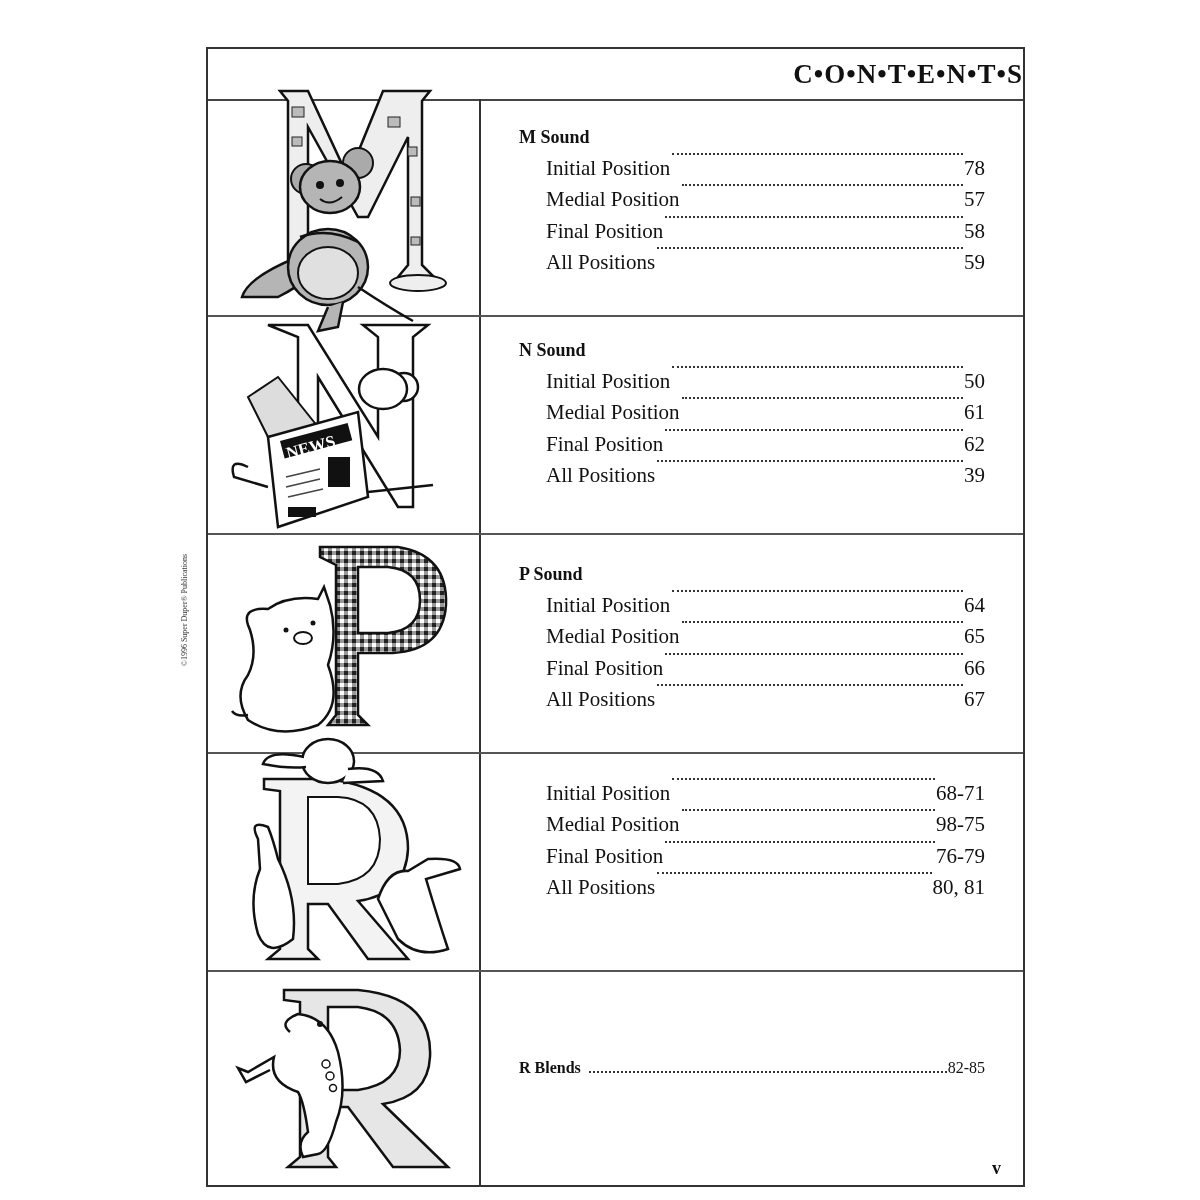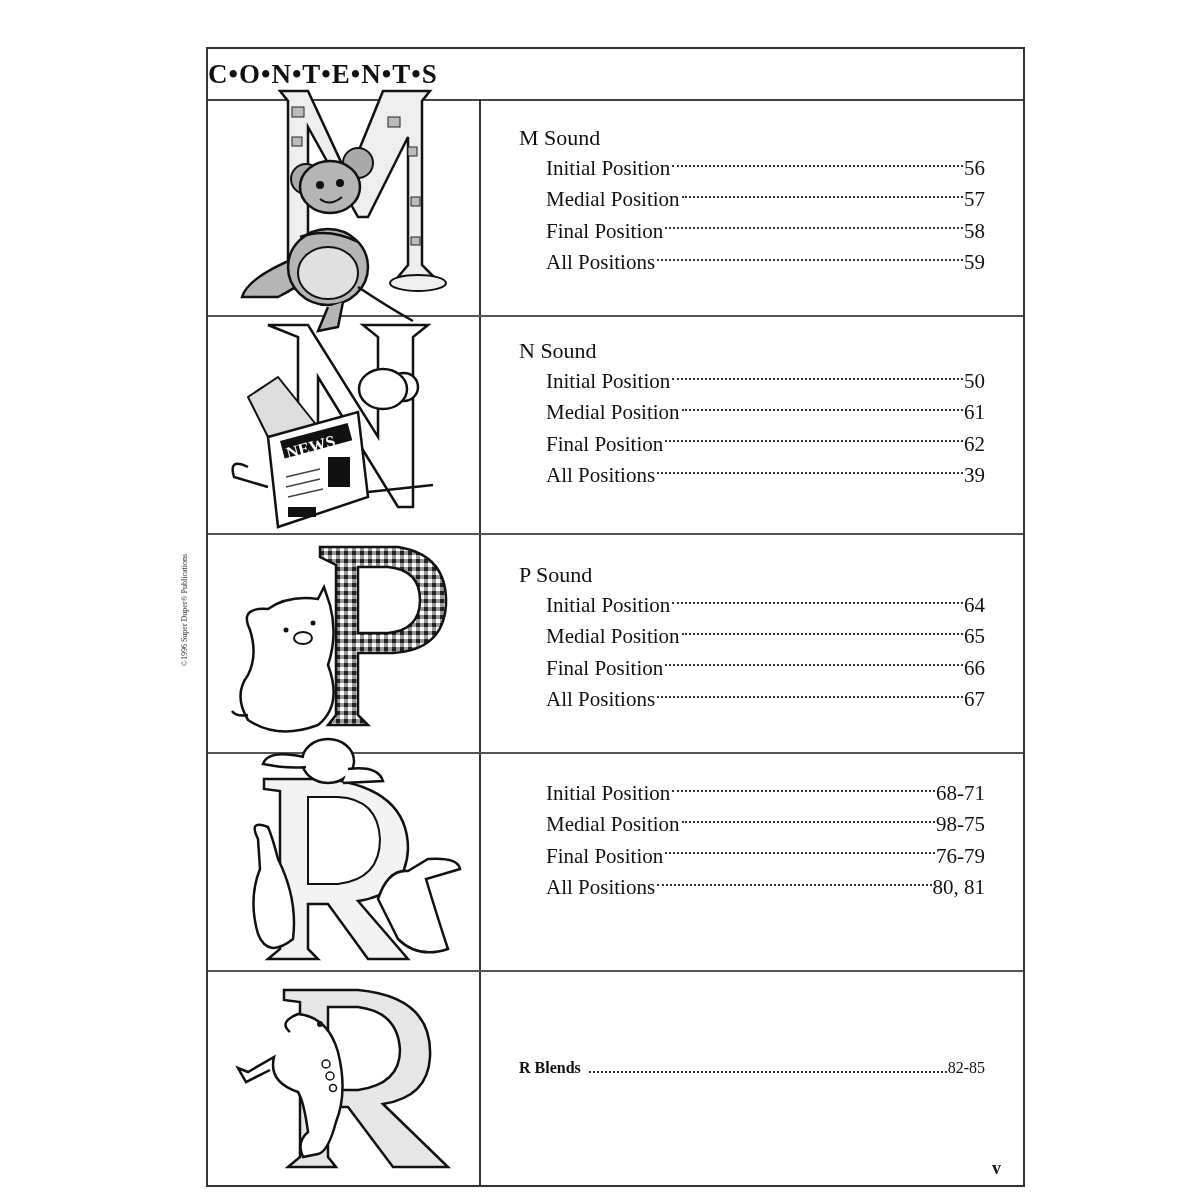--- a/index.html
+++ b/index.html
@@ -1,28 +1,28 @@
 <!DOCTYPE html>
 <html><head>
   <meta charset="utf-8">
   <style>
     html, body { margin:0; padding:0; background:#ffffff; }
     body { width:1200px; height:1200px; position:relative; overflow:hidden;
            font-family:"Liberation Serif","DejaVu Serif",serif; color:#111; }
     .frame { position:absolute; left:206px; top:47px; width:819px; height:1140px;
              border:2px solid #333; box-sizing:border-box; }
     .header { position:absolute; left:0; top:0; right:0; height:50px;
-              border-bottom:2px solid #444; display:flex; align-items:center; justify-content:flex-start; }
+              border-bottom:2px solid #444; display:flex; align-items:center; justify-content:flex-end; }
     .header span { font-size:27px; font-weight:bold; letter-spacing:1px; }
     .divider-v { position:absolute; left:271px; top:50px; bottom:0; width:2px; background:#333; }
     .row-line { position:absolute; left:0; right:0; height:2px; background:#555; }
     .illus { position:absolute; left:0; width:271px; overflow:visible; }
     .section { position:absolute; left:311px; width:466px; }
-    .sec-title { font-weight:normal; font-size:22px; line-height:31px; }
-    .entry { display:flex; align-items:center; font-size:21px; line-height:31.3px; padding-left:27px; }
+    .sec-title { font-weight:bold; font-size:18px; line-height:31px; }
+    .entry { display:flex; align-items:flex-start; font-size:21px; line-height:31.3px; padding-left:27px; }
     .entry .lbl { white-space:nowrap; }
     .entry .dots { flex:1; border-bottom:2px dotted #333; margin:0 1px 6px 2px; height:0; }
     .entry .pg { white-space:nowrap; }
     .blend { display:flex; align-items:baseline; font-size:16px; }
     .blend .lbl { font-weight:bold; white-space:nowrap; }
     .blend .dots { flex:1; border-bottom:2px dotted #333; margin:0 1px 6px 8px; }
     .page-num { position:absolute; right:22px; bottom:6px; font-weight:bold; font-size:18px; }
     .copyright { position:absolute; left:184px; top:610px; transform:translate(-50%,-50%) rotate(-90deg);
                  font-size:8px; white-space:nowrap; color:#333; }
     svg { display:block; }
@@ -134,21 +134,21 @@
       </g>
       <circle cx="112" cy="52" r="3" fill="#111"></circle>
     </svg>
   </div>
 
   <div class="section" style="top:73px">
     <div class="sec-title">M Sound</div>
     <div class="entry">
         <span class="lbl">Initial Position</span>
         <span class="dots"></span>
-        <span class="pg">56</span>
+        <span class="pg">78</span>
       </div>
     <div class="entry">
         <span class="lbl">Medial Position</span>
         <span class="dots"></span>
         <span class="pg">57</span>
       </div>
     <div class="entry">
         <span class="lbl">Final Position</span>
         <span class="dots"></span>
         <span class="pg">58</span>

